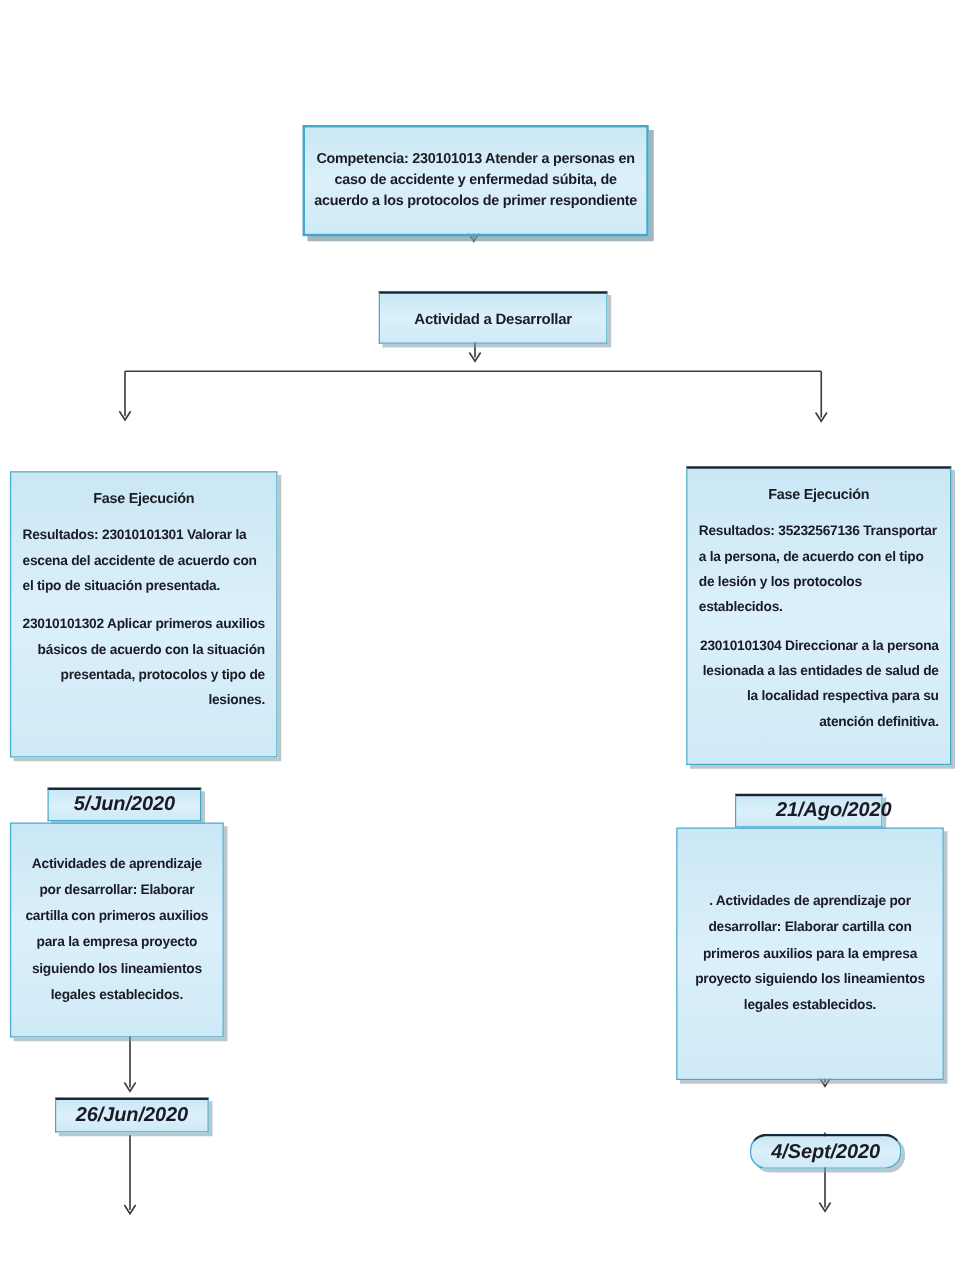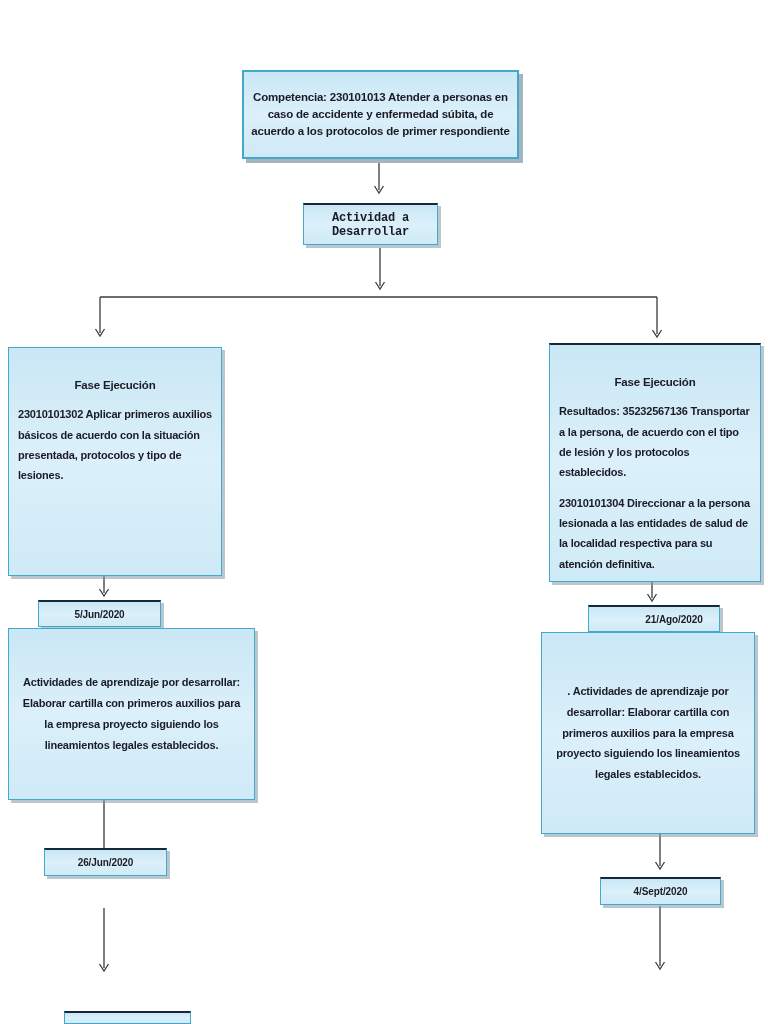--- a/index.html
+++ b/index.html
@@ -10,56 +10,57 @@
     font-weight:bold; color:#1b1b26;
   }
   .connectors { position:absolute; left:0; top:0; width:768px; height:1024px; pointer-events:none; }
 
   .box {
     position:absolute; box-sizing:border-box;
     border:1.5px solid #44a8c9;
     background:linear-gradient(180deg,#cae7f5 0%, #dbf0fa 50%, #cfeaf7 100%);
     box-shadow:3px 3px 0 rgba(130,153,166,0.55);
     letter-spacing:-0.2px;
+    margin-top:30px;
   }
   .dark-top { border-top:2.5px solid #16293b; }
 
   .competencia {
     left:242px; top:70px; width:277px; height:89px;
     display:flex; align-items:center; justify-content:center; text-align:center;
     font-size:11.5px; line-height:1.5; padding:4px 7px;
     border-width:2px; box-shadow:4px 4px 0 rgba(125,150,165,0.7);
   }
   .actividad {
-    left:303px; top:203px; width:135px; height:42px;
+    left:303px; top:203px; width:183px; height:42px;
     display:flex; align-items:center; justify-content:center; text-align:center;
-    font-size:12px; padding:2px 6px;font-family:Liberation Mono, monospace;
+    font-size:12px; padding:2px 6px;
   }
-  .fase { font-size:11px; line-height:1.85; padding:25px 9px 6px 9px; }
+  .fase { font-size:11px; line-height:1.85; padding:9px 9px 6px 9px; }
   .fase-left  { left:8px;  top:347px; width:214px; height:229px; }
   .fase-right { left:549px; top:343px; width:212px; height:239px; }
   .fase .fase-title { text-align:center; margin:2px 0 8px 0; font-size:11.5px; }
   .fase p { margin:0 0 10px 0; }
   .align-left { text-align:left; }
-  .align-center { text-align:left; }
+  .align-center { text-align:right; }
 
   .datebox {
     display:flex; align-items:center; justify-content:center; text-align:center;
-    font-size:10px; letter-spacing:-0.1px;
+    font-size:16px; letter-spacing:-0.1px;font-style:italic;
   }
   .date-left-1  { left:38px;  top:600px; width:123px; height:27px; }
   .date-left-2  { left:44px;  top:848px; width:123px; height:28px; }
-  .date-right-1 { left:588px; top:605px; width:132px; height:27px;padding-left:40px; }
-  .date-right-2 { left:600px; top:877px; width:121px; height:28px; }
+  .date-right-1 { left:588px; top:605px; width:118px; height:27px;padding-left:40px; }
+  .date-right-2 { left:600px; top:877px; width:121px; height:28px;border-radius:13px; }
 
   .activ {
     display:flex; align-items:center; justify-content:center; text-align:center;
     font-size:11px; line-height:1.9; padding:8px 9px;
   }
-  .activ-left  { left:8px;  top:628px; width:247px; height:172px; }
+  .activ-left  { left:8px;  top:628px; width:171px; height:172px; }
   .activ-right { left:541px; top:632px; width:214px; height:202px; }
 
   .partial-bottom {
     left:64px; top:1011px; width:127px; height:13px;
     box-shadow:none; border-top:2.5px solid #16293b;
   }
 </style>
 </head>
 <body>
 
@@ -82,20 +83,21 @@
     <path d="M660,797 L660,866 M655.5,862 L660,869 L664.5,862"></path>
     <path d="M660,906 L660,966 M655.5,962 L660,969 L664.5,962"></path>
   </svg>
 
   <div class="box competencia">Competencia: 230101013 Atender a personas en caso de accidente y enfermedad súbita, de acuerdo a los protocolos de primer respondiente</div>
 
   <div class="box actividad dark-top">Actividad a Desarrollar</div>
 
   <div class="box fase fase-left">
     <div class="fase-title">Fase Ejecución</div>
+    <p class="align-left">Resultados: 23010101301 Valorar la escena del accidente de acuerdo con el tipo de situación presentada.</p>
     <p class="align-center">23010101302 Aplicar primeros auxilios básicos de acuerdo con la situación presentada, protocolos y tipo de lesiones.</p>
   </div>
 
   <div class="box fase fase-right dark-top">
     <div class="fase-title">Fase Ejecución</div>
     <p class="align-left">Resultados: 35232567136 Transportar a la persona, de acuerdo con el tipo de lesión y los protocolos establecidos.</p>
     <p class="align-center">23010101304 Direccionar a la persona lesionada a las entidades de salud de la localidad respectiva para su atención definitiva.</p>
   </div>
 
   <div class="box datebox dark-top date-left-1">5/Jun/2020</div>

